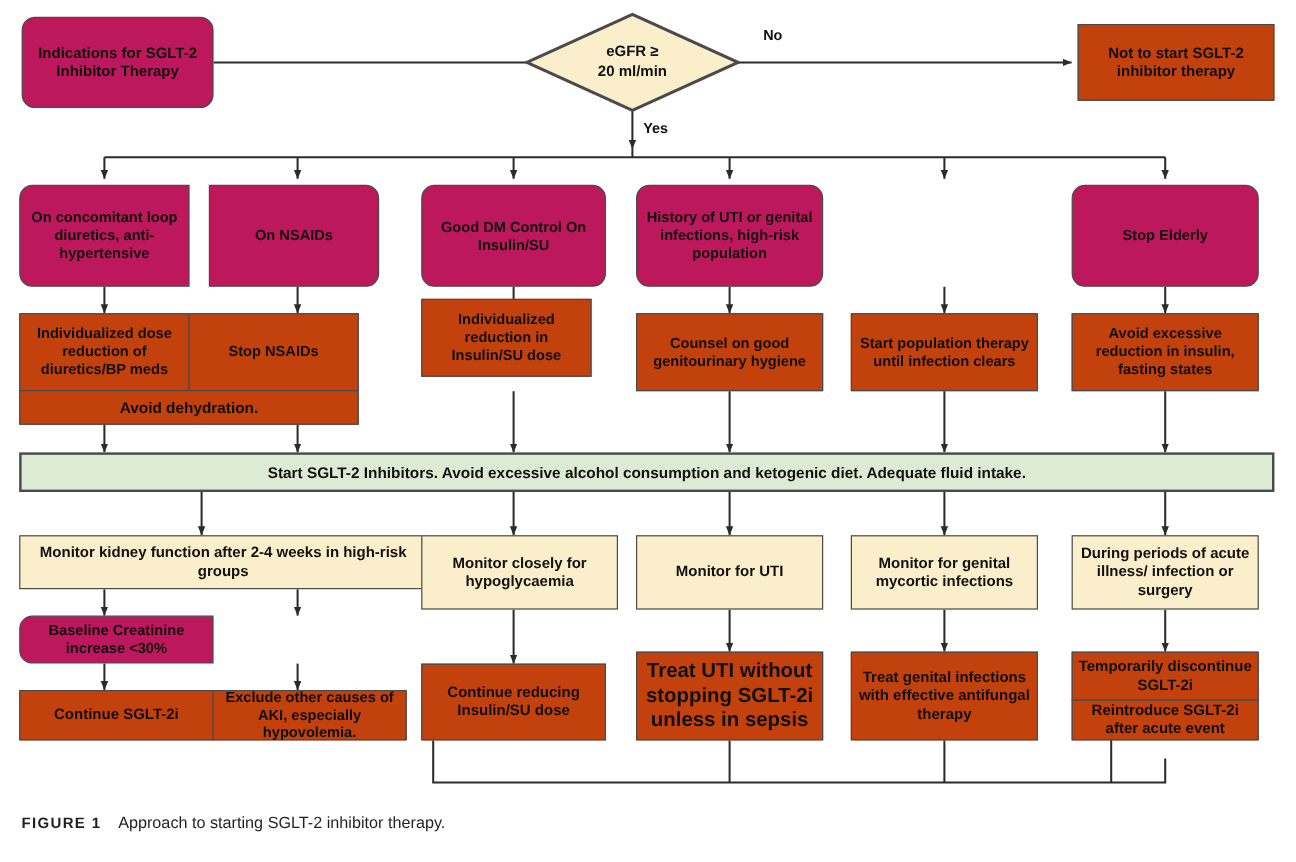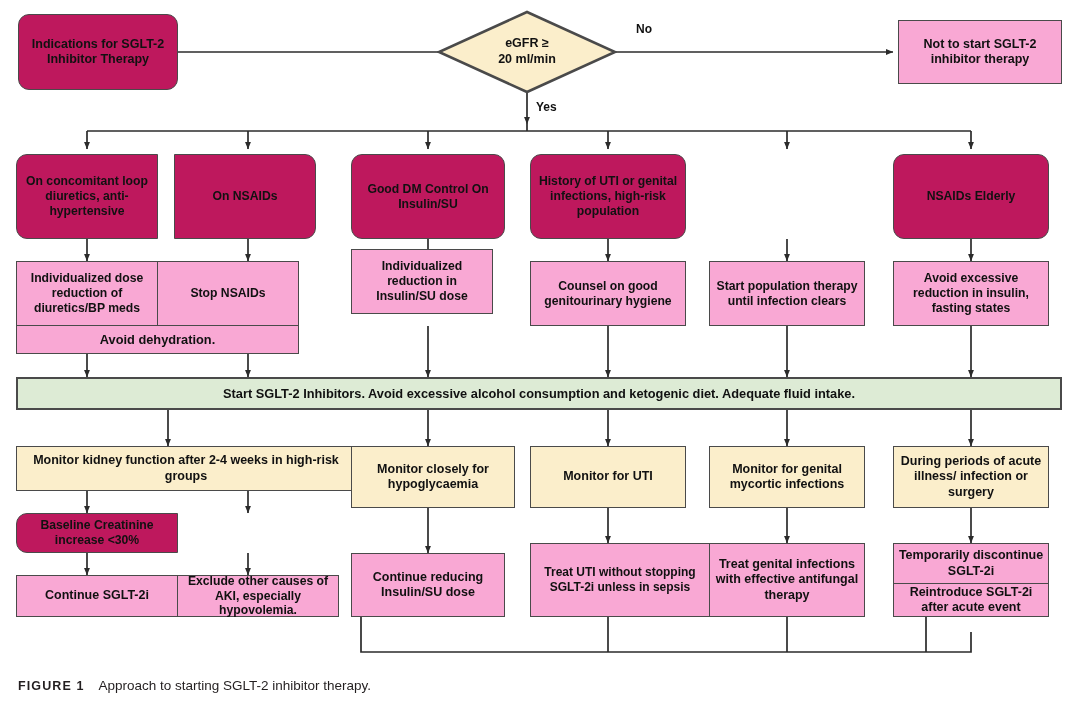--- a/index.html
+++ b/index.html
@@ -17,21 +17,21 @@
     align-items:center;
     justify-content:center;
     text-align:center;
     font-weight:bold;
     color:#111111;
     line-height:1.22;
     padding:2px 4px;
     z-index:3;
   }
   .peach{background:#be185d;}
-  .blue{background:#f9a8d4;}
+  .blue{background:#c2410c;}
   .cream{background:#fbeecb;}
   .green{background:#ddebd5;}
   .rounded{border-radius:11px;}
 
   .diamond{
     position:absolute;
     z-index:3;
     display:flex;align-items:center;justify-content:center;
   }
   .diamond .dshape{
@@ -140,21 +140,21 @@
   <div class="node blue" style="left:898px;top:20px;width:164px;height:64px;font-size:12.5px;">Not to start SGLT-2 inhibitor therapy</div>
 
   <div class="node peach rounded" style="left:16px;top:154px;width:142px;height:85px;font-size:12.2px;border-top-right-radius:0;border-bottom-right-radius:0;">On concomitant loop diuretics, anti-hypertensive</div>
   <div class="node peach rounded" style="left:174px;top:154px;width:142px;height:85px;font-size:12.2px;border-top-left-radius:0;border-bottom-left-radius:0;">On NSAIDs</div>
 
   <div class="node peach rounded" style="left:351px;top:154px;width:154px;height:85px;font-size:12.2px;">Good DM Control On Insulin/SU</div>
 
   <div class="node peach rounded" style="left:530px;top:154px;width:156px;height:85px;font-size:12.2px;">History of UTI or genital infections, high-risk population</div>
 
 
-  <div class="node peach rounded" style="left:893px;top:154px;width:156px;height:85px;font-size:12.2px;">NSAIDs Elderly</div>
+  <div class="node peach rounded" style="left:893px;top:154px;width:156px;height:85px;font-size:12.2px;">Stop Elderly</div>
 
   <div class="node blue" style="left:16px;top:261px;width:142px;height:65px;font-size:12.2px;border-right-width:0.8px;">Individualized dose reduction of diuretics/BP meds</div>
   <div class="node blue" style="left:157px;top:261px;width:142px;height:65px;font-size:12.2px;border-left-width:0.8px;">Stop NSAIDs</div>
   <div class="node blue" style="left:16px;top:325px;width:283px;height:29px;font-size:12.8px;border-top-width:0.8px;">Avoid dehydration.</div>
 
   <div class="node blue" style="left:351px;top:249px;width:142px;height:65px;font-size:12.2px;">Individualized reduction in Insulin/SU dose</div>
 
   <div class="node blue" style="left:530px;top:261px;width:156px;height:65px;font-size:12.2px;">Counsel on good genitourinary hygiene</div>
 
   <div class="node blue" style="left:709px;top:261px;width:156px;height:65px;font-size:12.2px;">Start population therapy until infection clears</div>
@@ -173,21 +173,21 @@
 
   <div class="node cream" style="left:893px;top:446px;width:156px;height:62px;font-size:12.5px;">During periods of acute illness/ infection or surgery</div>
 
   <div class="node peach rounded" style="left:16px;top:513px;width:162px;height:40px;font-size:12.2px;border-top-right-radius:0;border-bottom-right-radius:0;">Baseline Creatinine increase &lt;30%</div>
 
   <div class="node blue" style="left:16px;top:575px;width:162px;height:42px;font-size:12.5px;border-right-width:0.8px;">Continue SGLT-2i</div>
   <div class="node blue" style="left:177px;top:575px;width:162px;height:42px;font-size:12.2px;border-left-width:0.8px;">Exclude other causes of AKI, especially hypovolemia.</div>
 
   <div class="node blue" style="left:351px;top:553px;width:154px;height:64px;font-size:12.5px;">Continue reducing Insulin/SU dose</div>
 
-  <div class="node blue" style="left:530px;top:543px;width:180px;height:74px;font-size:12px;">Treat UTI without stopping SGLT-2i unless in sepsis</div>
+  <div class="node blue" style="left:530px;top:543px;width:156px;height:74px;font-size:17px;">Treat UTI without stopping SGLT-2i unless in sepsis</div>
 
   <div class="node blue" style="left:709px;top:543px;width:156px;height:74px;font-size:12.5px;">Treat genital infections with effective antifungal therapy</div>
 
   <div class="node blue" style="left:893px;top:543px;width:156px;height:41px;font-size:12.5px;border-bottom-width:0.8px;">Temporarily discontinue SGLT-2i</div>
   <div class="node blue" style="left:893px;top:583px;width:156px;height:34px;font-size:12.5px;border-top-width:0.8px;">Reintroduce SGLT-2i after acute event</div>
 
   <div class="caption">
     <span class="figlabel">FIGURE 1</span><span class="captext">Approach to starting SGLT-2 inhibitor therapy.</span>
   </div>
 

